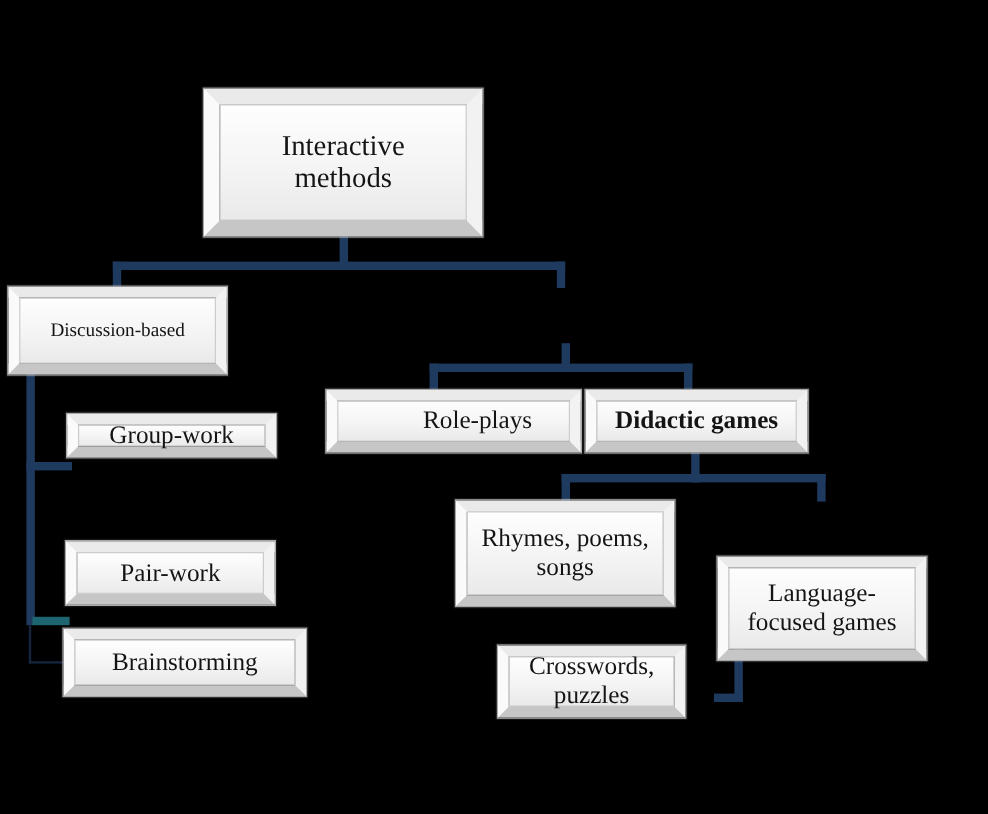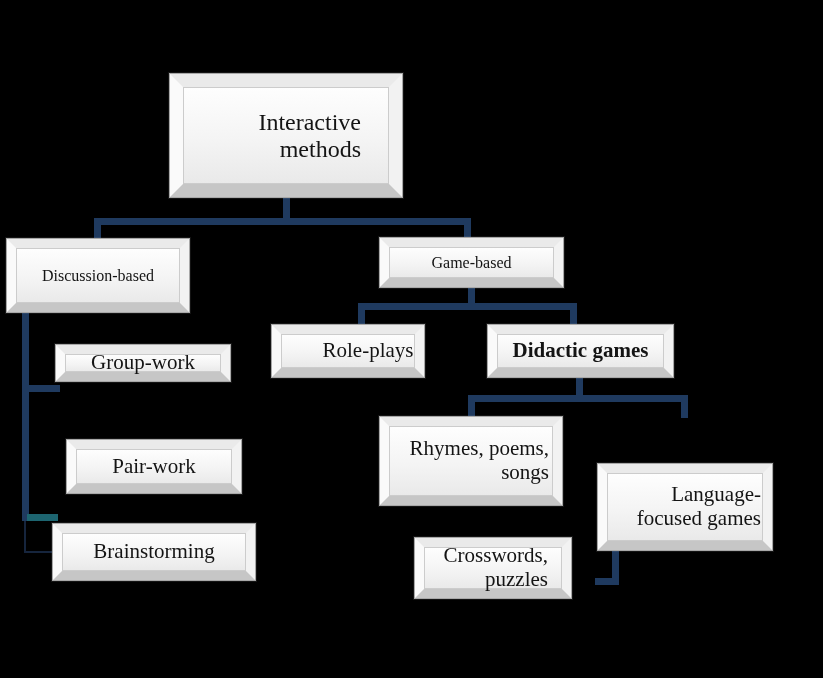--- a/index.html
+++ b/index.html
@@ -24,21 +24,21 @@
     outline: 1px solid #a8a8a8;
     background: linear-gradient(180deg, #fefefe 0%, #f4f4f4 55%, #e9e9e9 100%);
     box-shadow: inset 0 0 0 1px #cccccc, 0 0 0 2px rgba(255,255,255,0.08);
     display: flex;
     align-items: center;
     justify-content: center;
     text-align: center;
     color: #141414;
     line-height: 1.12;
   }
-  .node .label { display: block; text-align: right; }
+  .node .label { display: block; }
   .node-root   { border-width: 13px; font-size: 24px; }
   .node-l1     { font-size: 16px; }
   .node-l2     { font-size: 21px; }
   .conn {
     position: absolute;
     background: #1f3a5f;
   }
   .conn-teal { background: #1d6570; }
   .conn-thin { background: #16253d; }
 </style>
@@ -76,33 +76,30 @@
   </div>
 
   <div class="node node-l1" style="left:7px; top:239px; width:182px; height:73px; padding:0 20px;">
     <span class="label">Discussion-based</span>
   </div>
 
   <div class="node node-l2" style="left:56px; top:345px; width:174px; height:36px;">
     <span class="label">Group-work</span>
   </div>
 
-  <div class="node node-l2" style="left:55px; top:440px; width:174px; height:53px;margin-left:12px;">
+  <div class="node node-l2" style="left:55px; top:451px; width:174px; height:53px;">
     <span class="label">Pair-work</span>
   </div>
 
   <div class="node node-l2" style="left:53px; top:524px; width:202px; height:56px;">
     <span class="label">Brainstorming</span>
   </div>
 
-  <div class="node node-l1" style="left:380px; top:238px; width:183px; height:49px;">
-    <span class="label">Game-based</span>
-  </div>
 
-  <div class="node node-l2" style="left:272px; top:325px; width:152px; height:52px;padding-left:40px;">
+  <div class="node node-l2" style="left:272px; top:325px; width:212px; height:52px;padding-left:40px;">
     <span class="label">Role-plays</span>
   </div>
 
   <div class="node node-l2" style="left:488px; top:325px; width:185px; height:52px;font-weight:bold;">
     <span class="label">Didactic games</span>
   </div>
 
   <div class="node node-l2" style="left:380px; top:417px; width:182px; height:88px; padding:0 4px;">
     <span class="label">Rhymes, poems, songs</span>
   </div>

